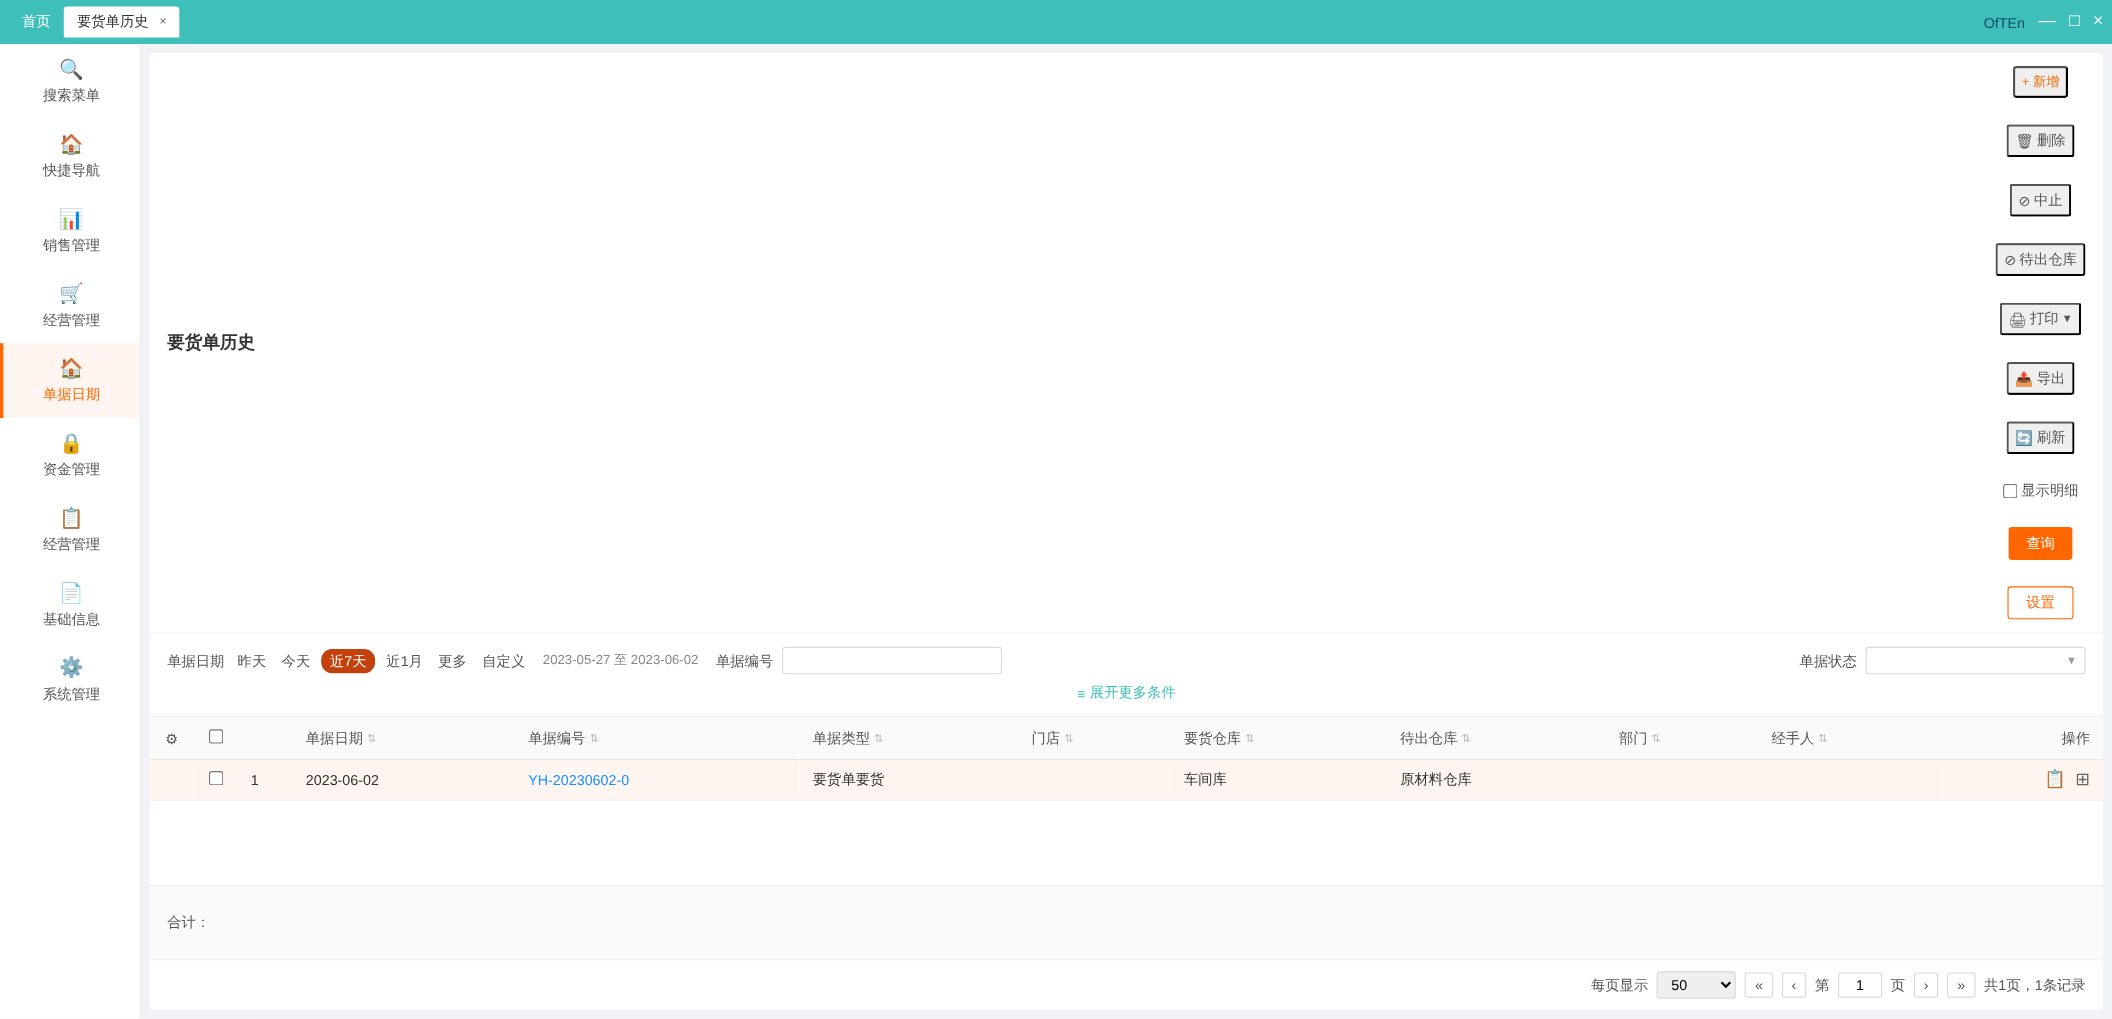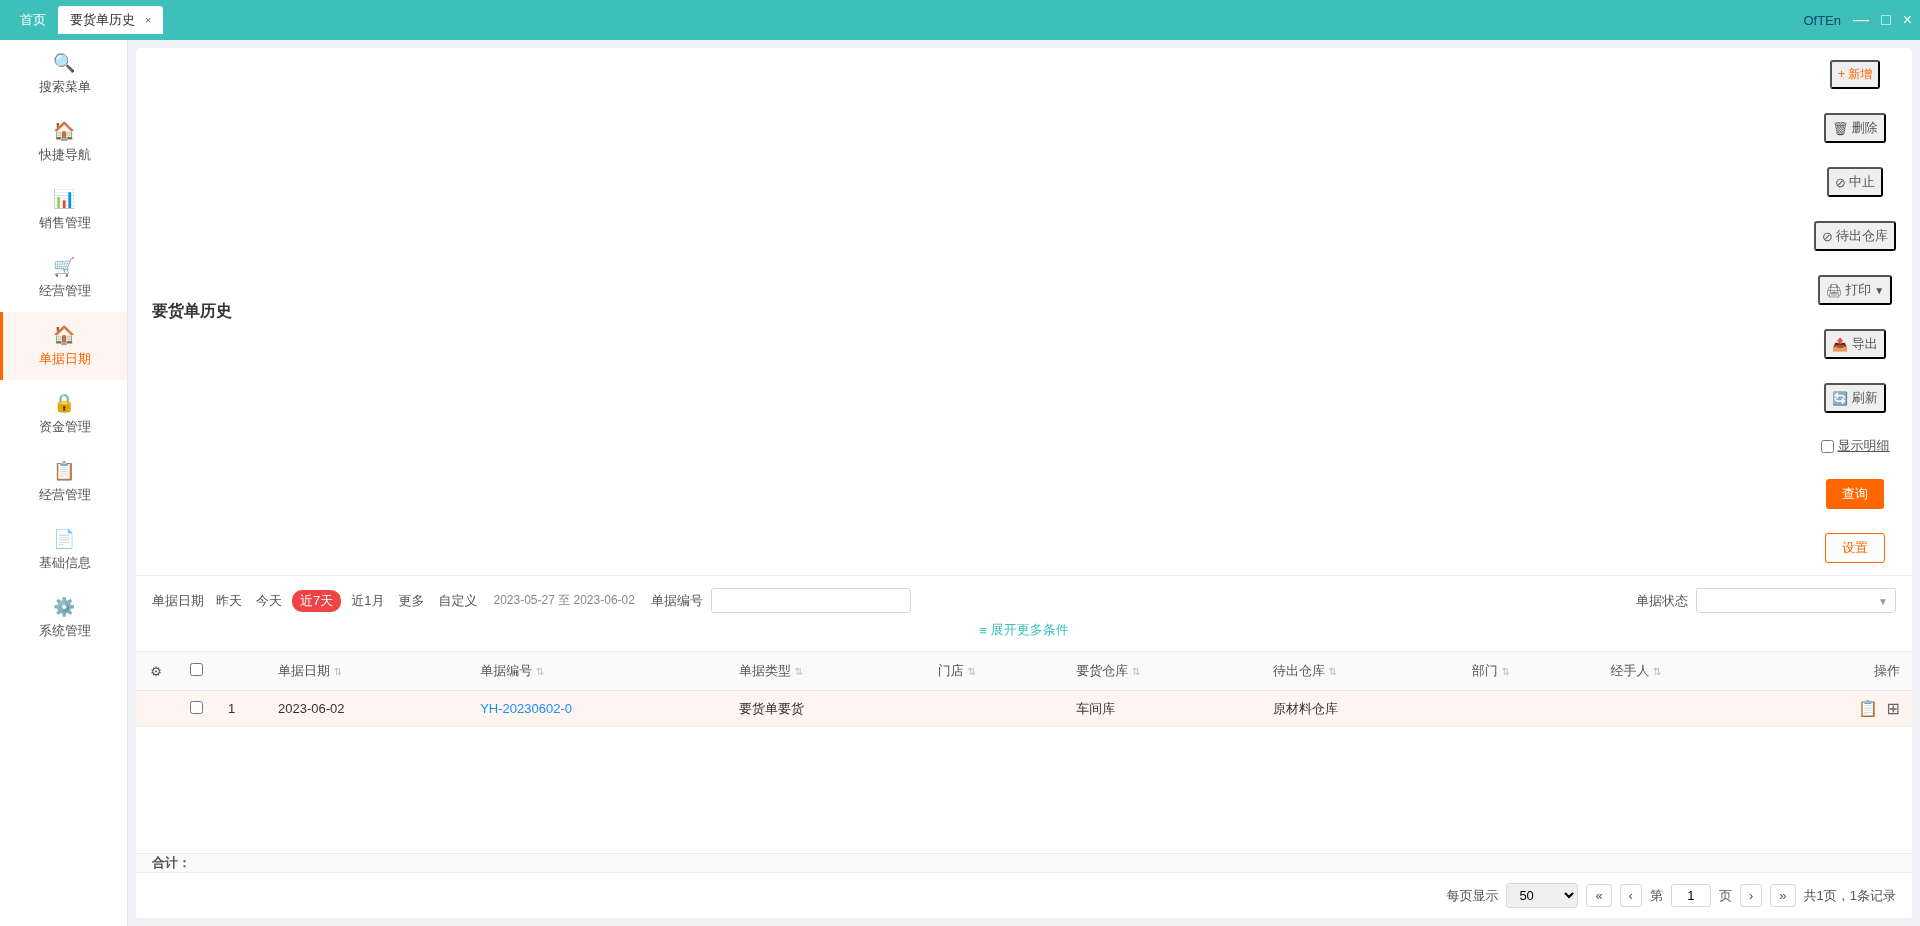--- a/index.html
+++ b/index.html
@@ -162,21 +162,20 @@
       cursor: pointer;
       font-size: 13px;
     }
     .show-detail-btn {
       display: flex;
       align-items: center;
       gap: 4px;
       cursor: pointer;
       font-size: 12px;
       color: #555;
-      text-decoration: underline;
     }
 
     
     .filter-area {
       padding: 12px 16px;
       border-bottom: 1px solid #f0f0f0;
       flex-shrink: 0;
     }
     .filter-row {
       display: flex;
@@ -199,21 +198,21 @@
       align-items: center;
       gap: 6px;
     }
     .date-opt {
       cursor: pointer;
       color: #555;
       font-size: 13px;
       padding: 2px 4px;
     }
     .date-opt.active {
-      background: #ef4444;
+      background: #c2410c;
       color: white;
       border-radius: 10px;
       padding: 2px 8px;
     }
     .date-range {
       color: #888;
       font-size: 12px;
       margin-left: 4px;
     }
     .filter-input {
@@ -321,25 +320,24 @@
       text-align: center;
     }
     .num-col {
       width: 50px;
     }
 
     
     .footer-summary {
       background: #fafafa;
       border-top: 1px solid #e8e8e8;
-      padding: 0 16px;
+      padding: 24px 16px;
       font-size: 13px;
       color: #555;
       flex-shrink: 0;
-      font-weight: bold;
     }
 
     
     .pagination {
       display: flex;
       align-items: center;
       justify-content: flex-end;
       padding: 10px 16px;
       border-top: 1px solid #f0f0f0;
       gap: 8px;

